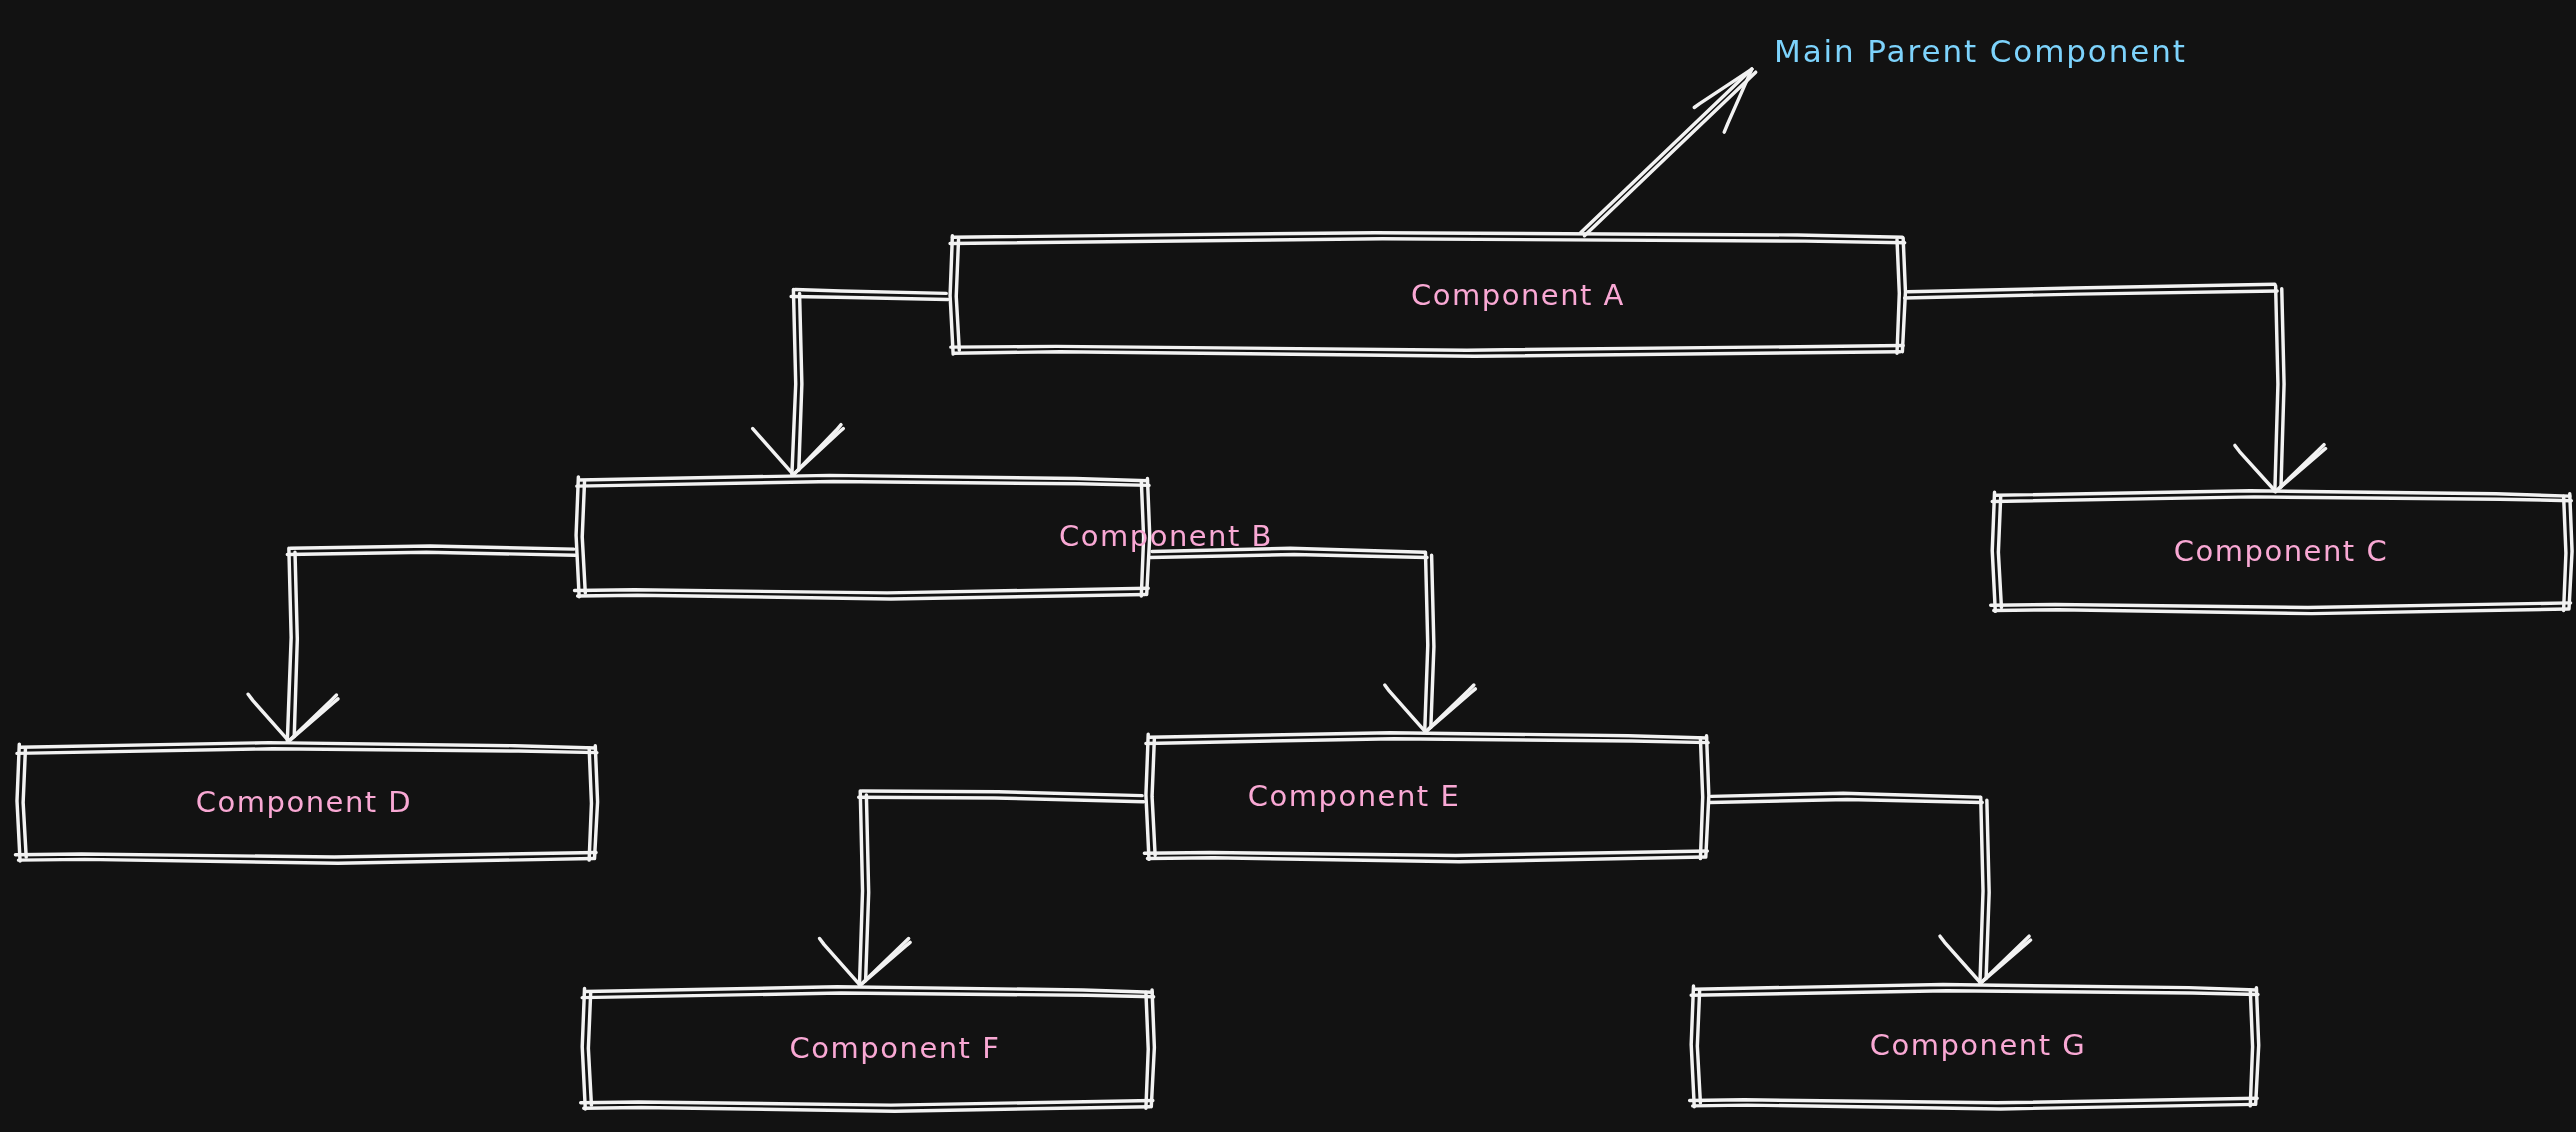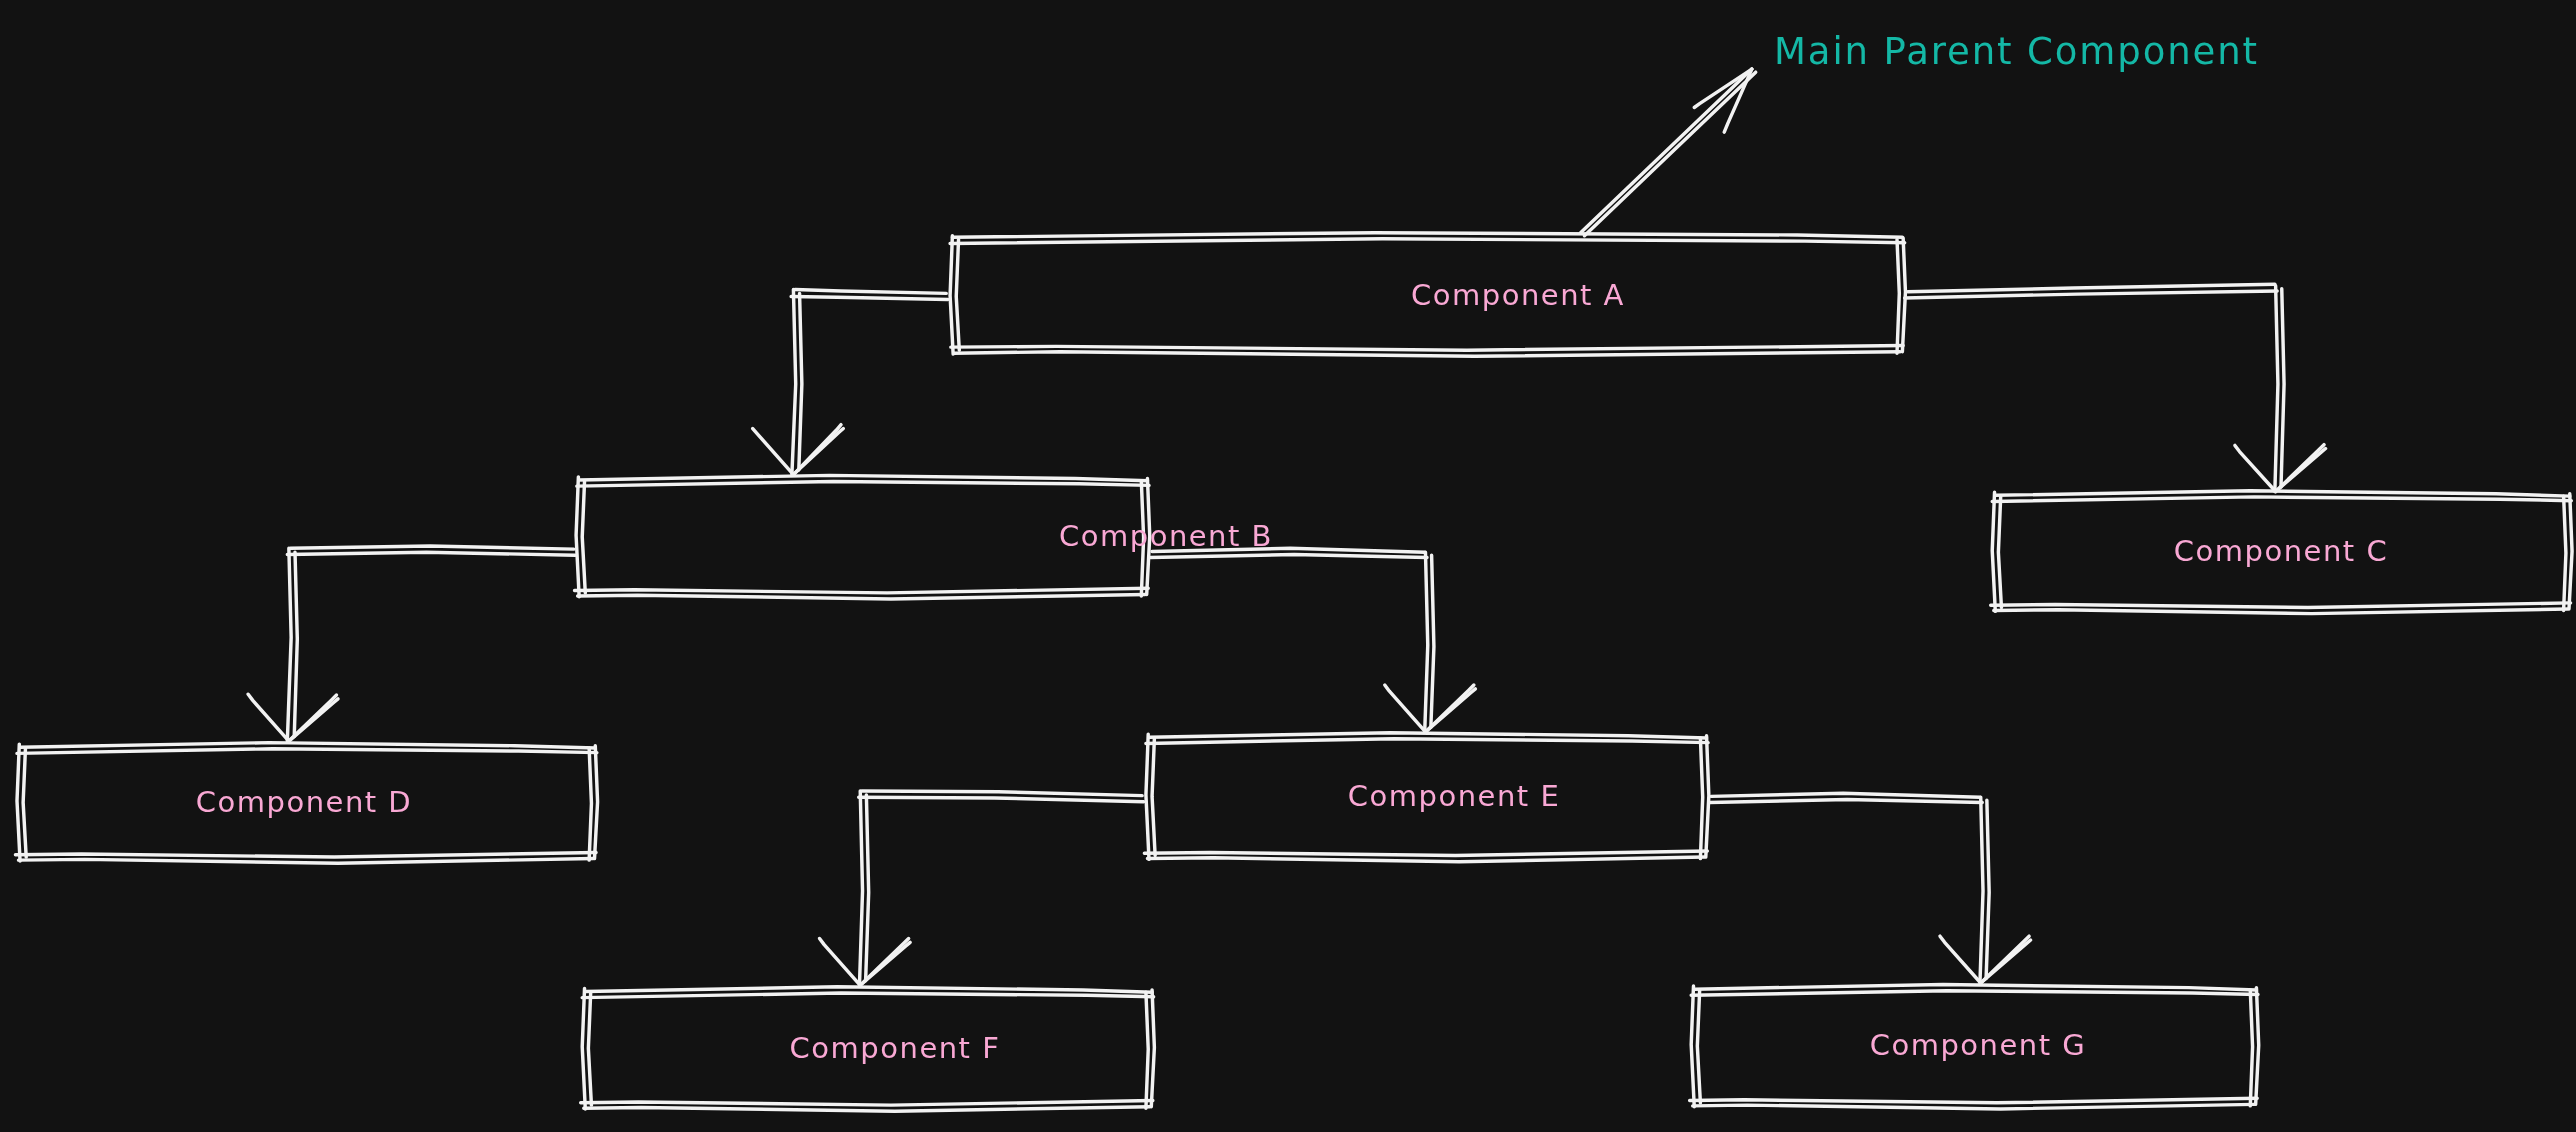--- a/index.html
+++ b/index.html
@@ -32,23 +32,23 @@
     font-size: 29px;
     letter-spacing: 1.5px;
     white-space: nowrap;
     transform: translate(-50%, -50%);
     text-align: center;
     pointer-events: none;
     -webkit-font-smoothing: antialiased;
   }
   .annotation-label {
     position: absolute;
-    color: #14b8a6;
+    color: #7dd3fc;
     font-family: "DejaVu Sans", sans-serif;
-    font-size: 37px;
+    font-size: 31px;
     letter-spacing: 1.9px;
     white-space: nowrap;
     transform: translate(0, -50%);
     pointer-events: none;
   }
   .node-box {
     position: absolute;
     background: transparent;
     border: 0;
     cursor: pointer;
@@ -215,21 +215,21 @@
   <div class="node-box" style="left:576px; top:476px; width:574px; height:120px;"></div>
   <div class="node-label" style="left:1166px; top:536px;text-align:right;">Component B</div>
 
   <div class="node-box" style="left:1991px; top:492px; width:581px; height:119px;"></div>
   <div class="node-label" style="left:2281px; top:551px;">Component C</div>
 
   <div class="node-box" style="left:15.4px; top:743px; width:582px; height:117px;"></div>
   <div class="node-label" style="left:304px; top:802px;">Component D</div>
 
   <div class="node-box" style="left:1144px; top:733px; width:565px; height:125px;"></div>
-  <div class="node-label" style="left:1454px; top:796px;">Component E</div>
+  <div class="node-label" style="left:1354px; top:796px;">Component E</div>
 
   <div class="node-box" style="left:581px; top:988px; width:574px; height:121px;"></div>
   <div class="node-label" style="left:895px; top:1048px;">Component F</div>
 
   <div class="node-box" style="left:1690px; top:985px; width:570px; height:121px;"></div>
   <div class="node-label" style="left:1978px; top:1045px;text-align:center;">Component G</div>
 
   <div class="annotation-label" style="left:1774px; top:51px;">Main Parent Component</div>
 
 </div>

